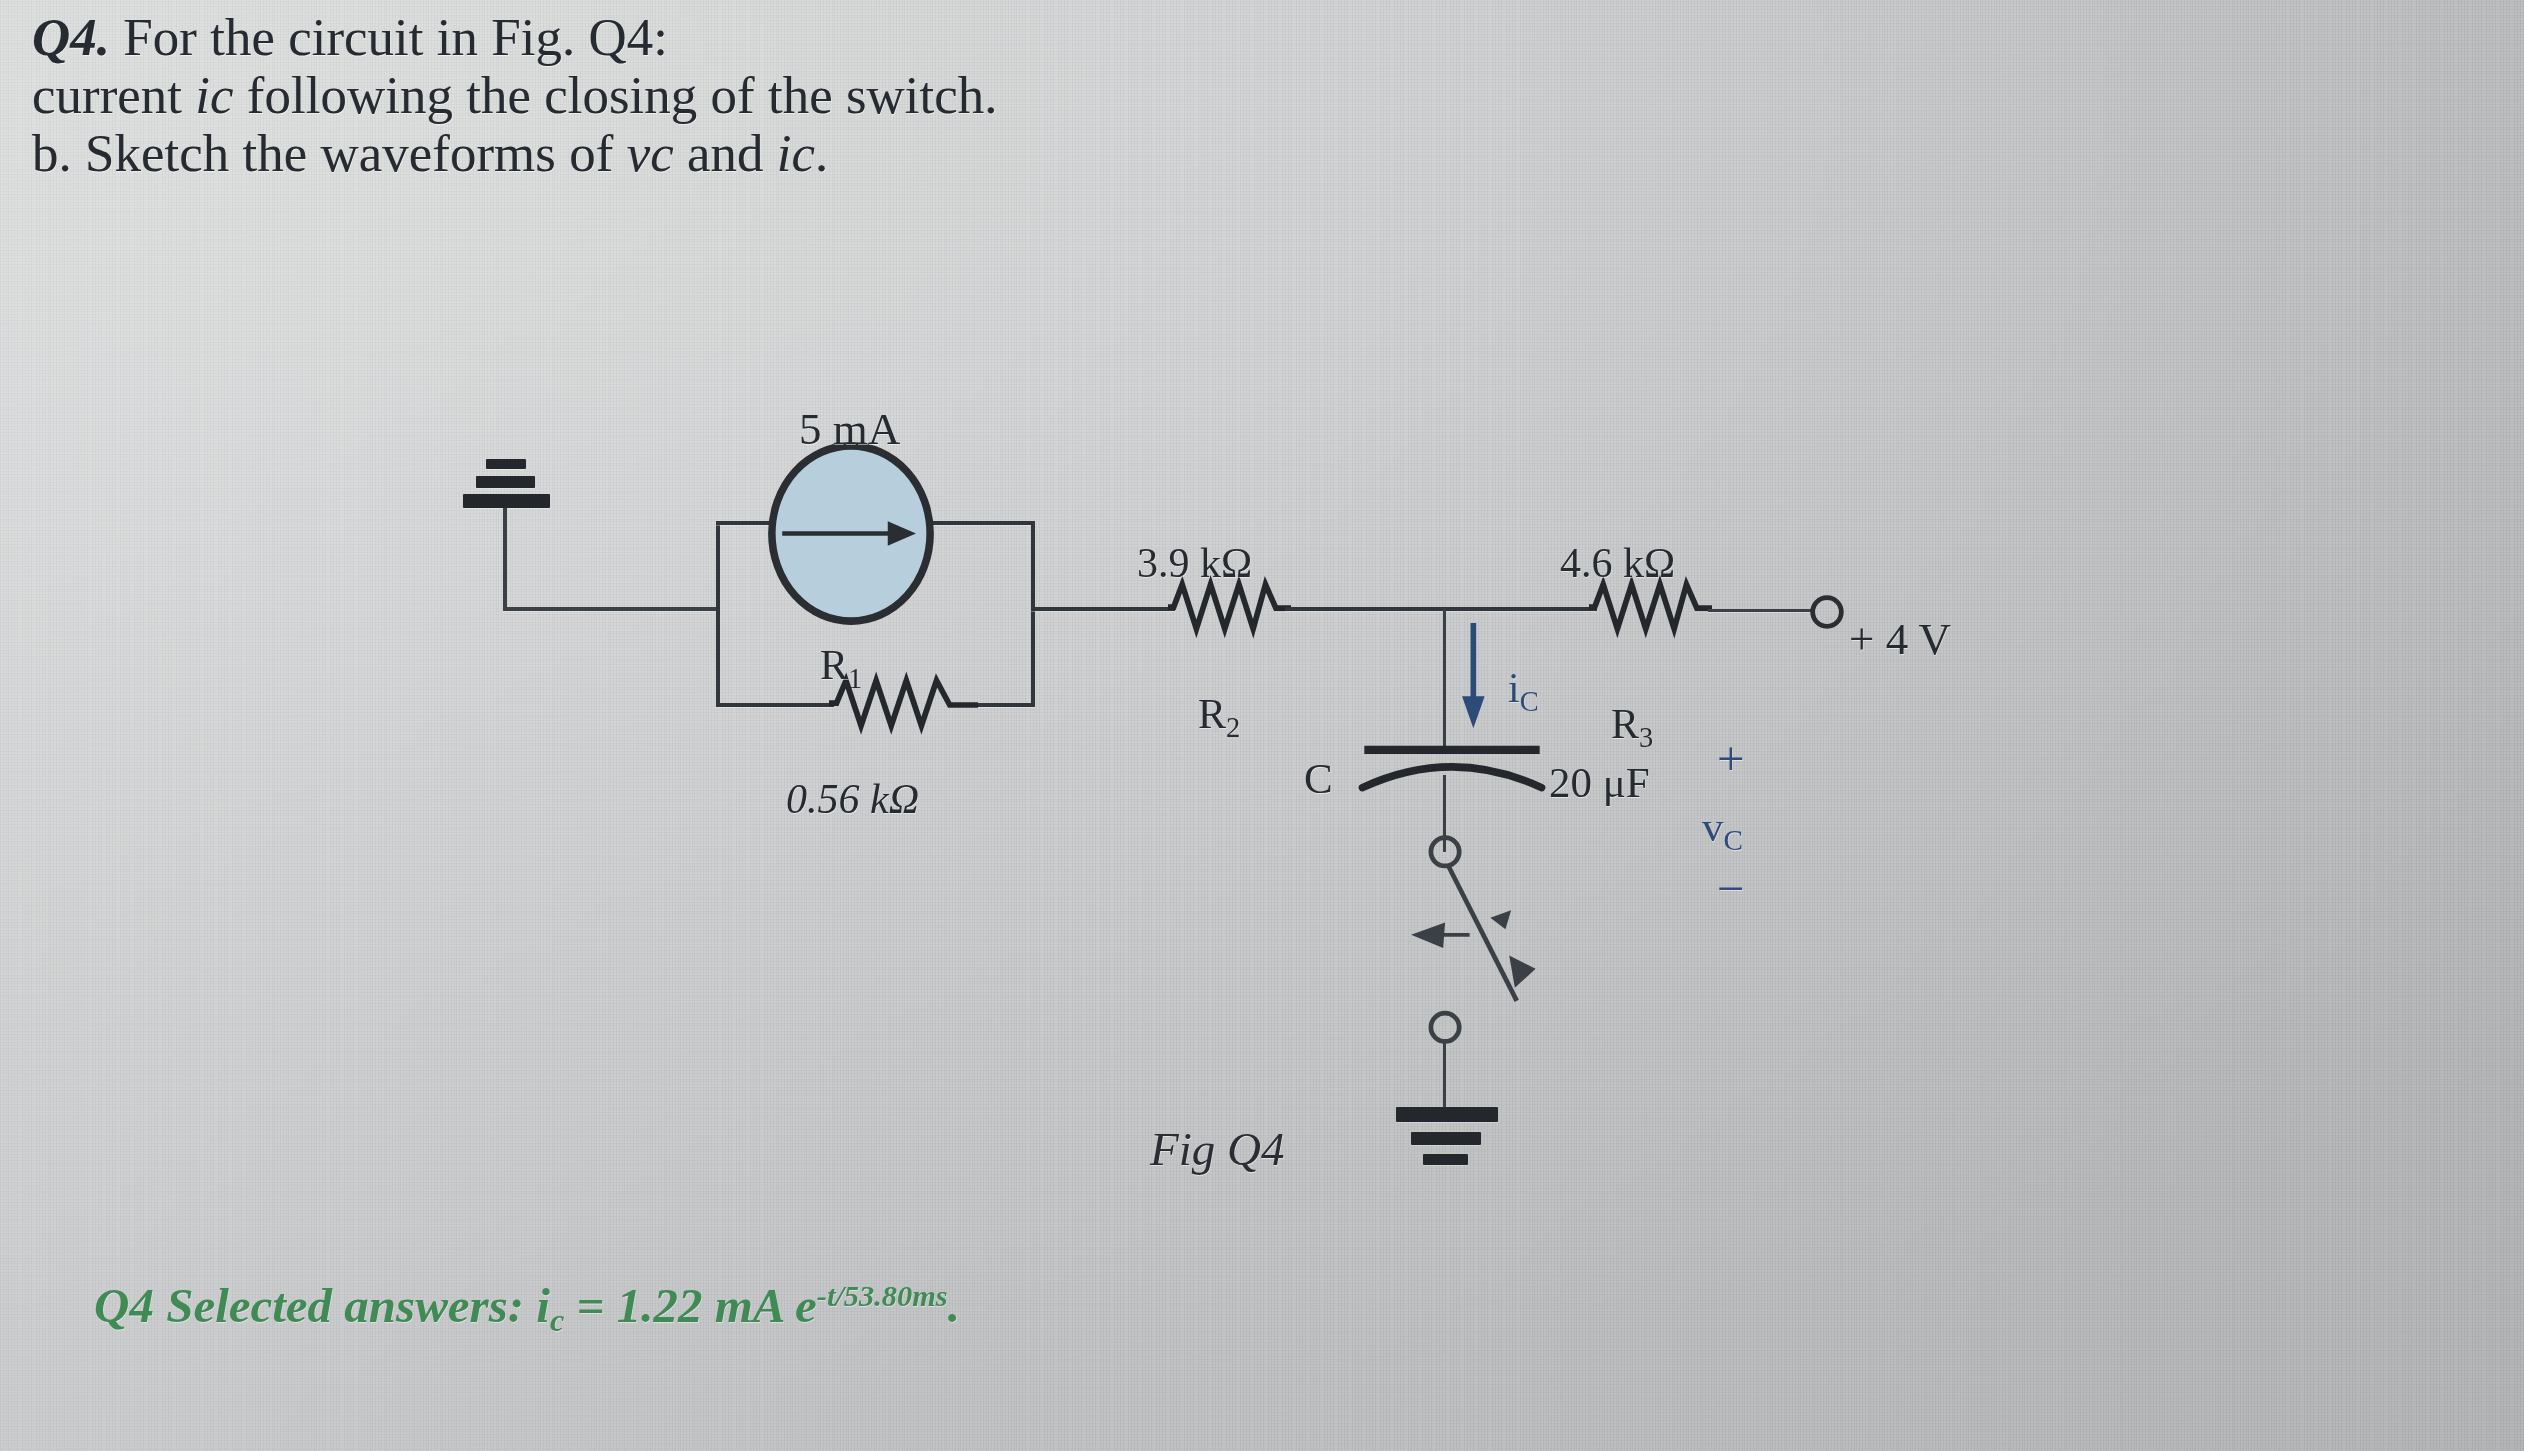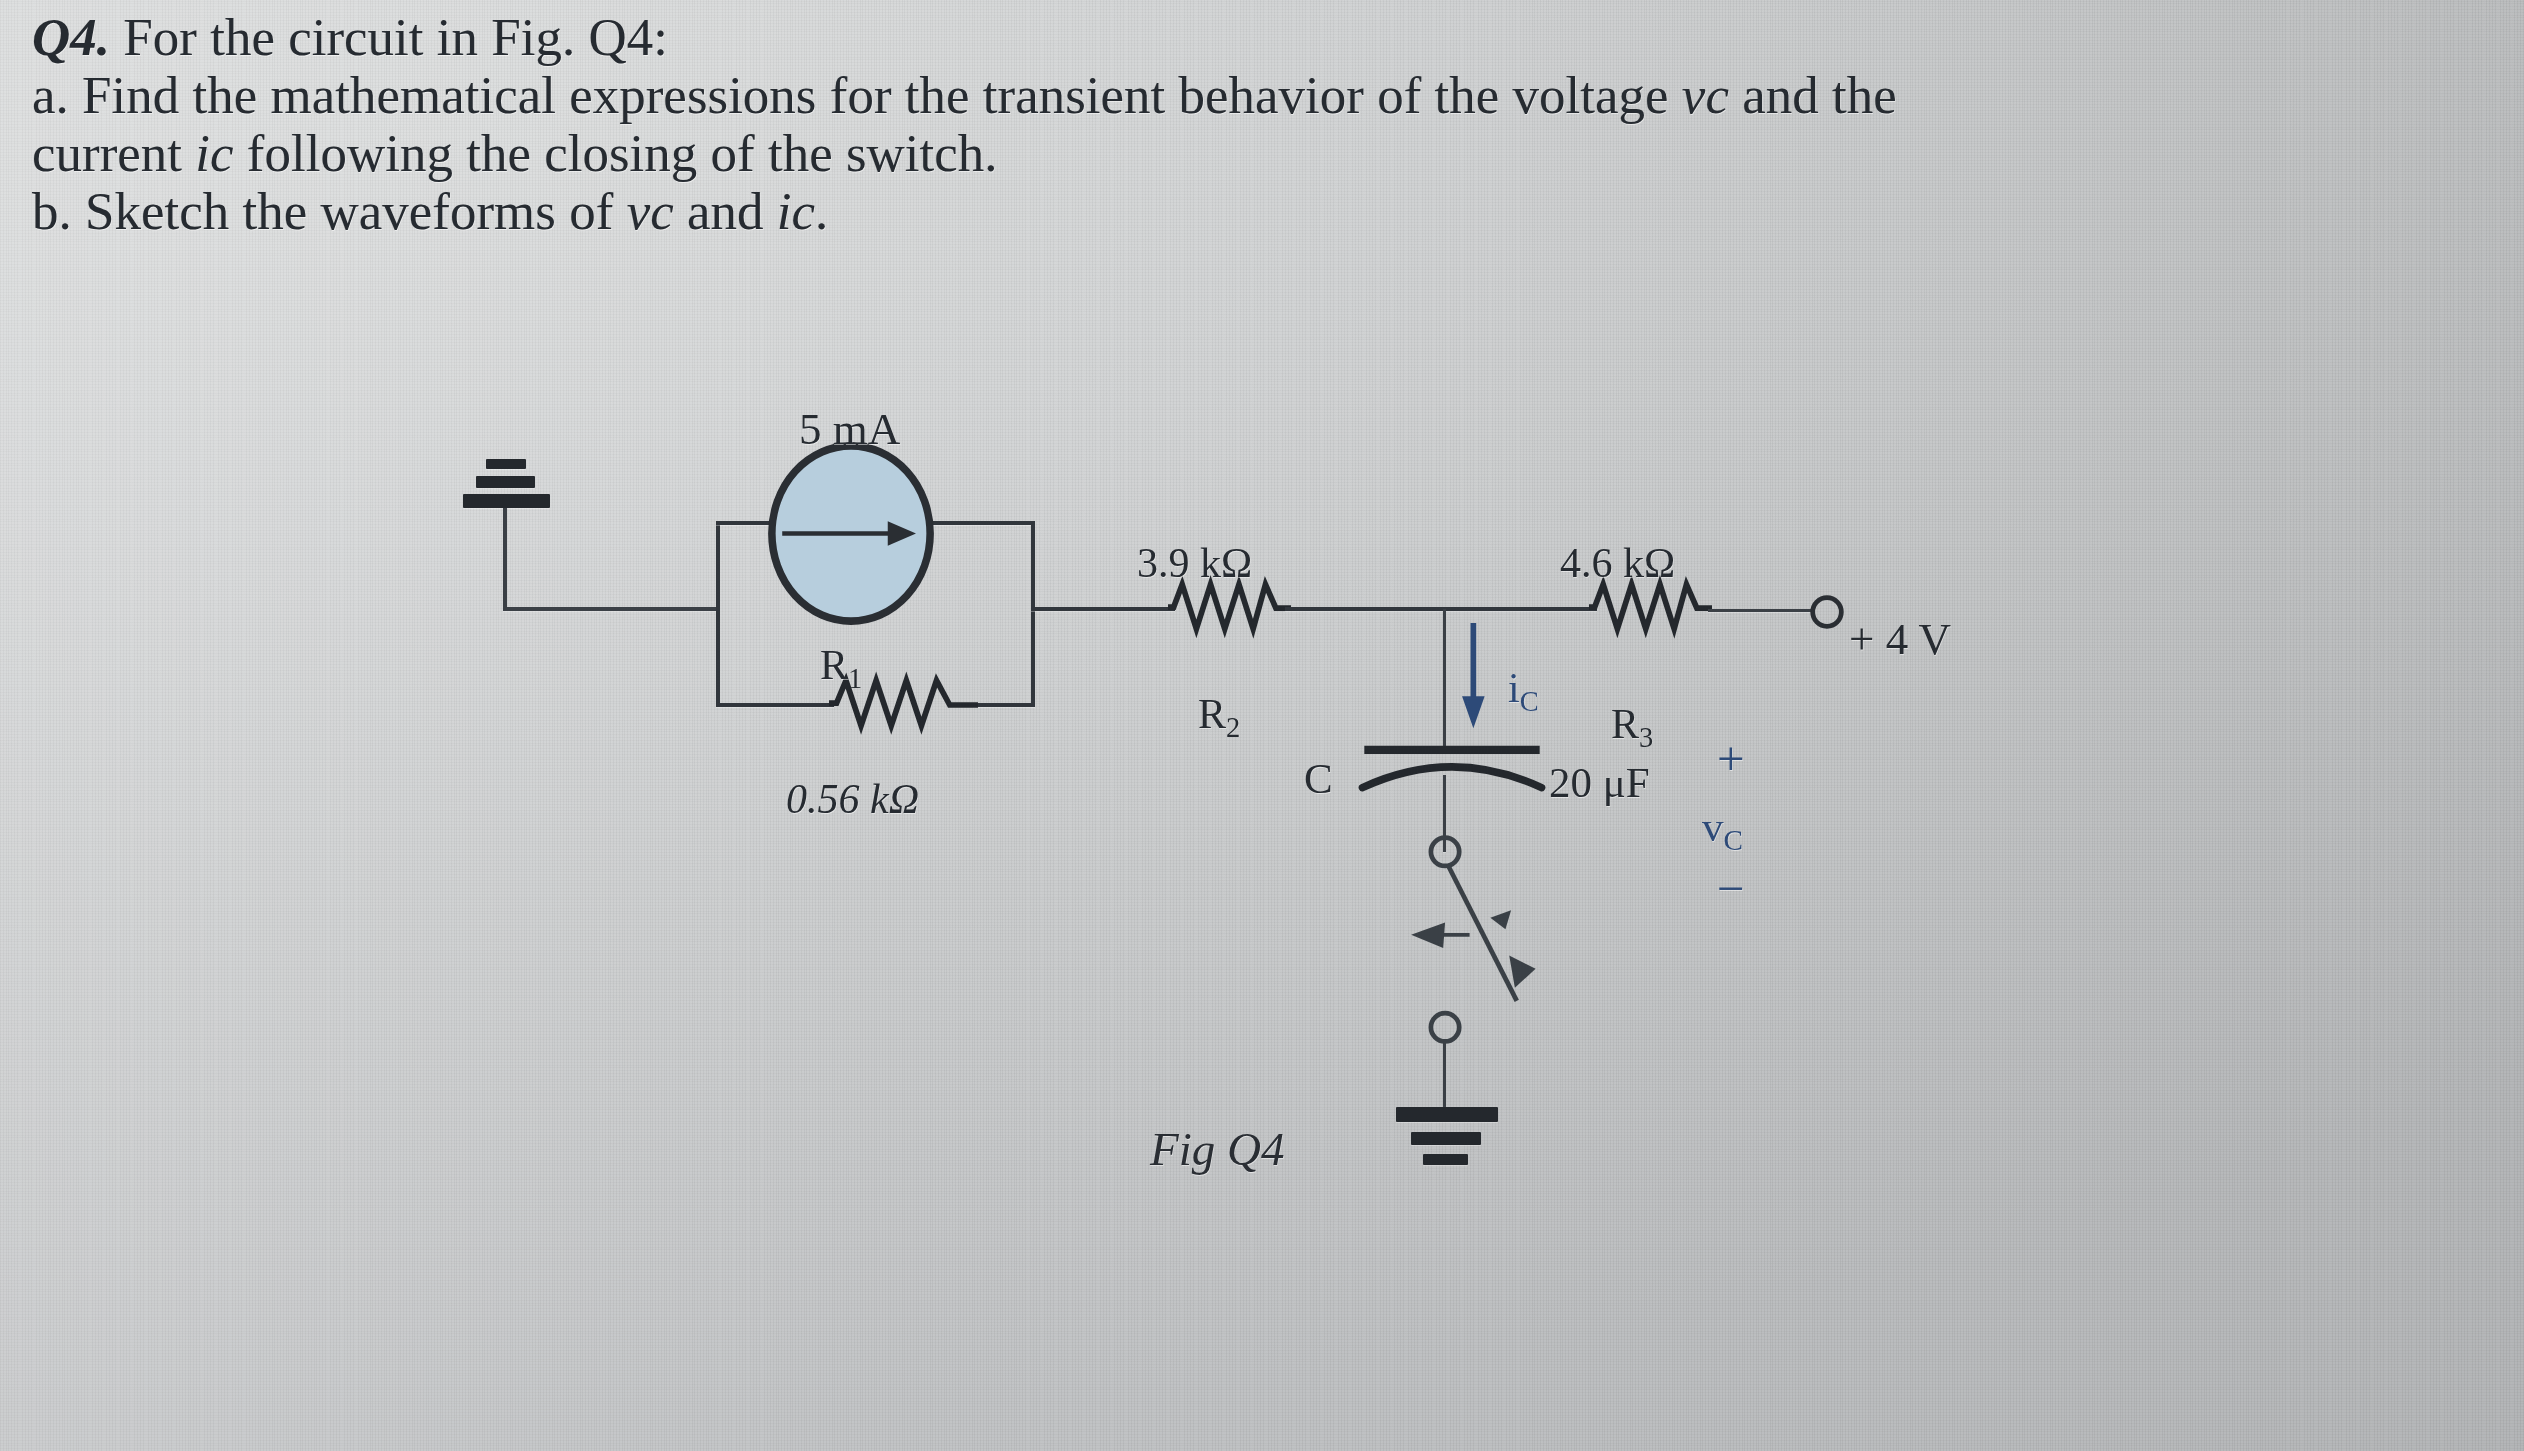--- a/index.html
+++ b/index.html
@@ -84,21 +84,20 @@
   #answer .sup { font-size: 0.62em; vertical-align: 0.52em; }
   #answer .subc { font-size: 0.66em; vertical-align: -0.28em; }
 </style>
 </head>
 <body>
 
 <div id="page">
 
   <div id="stmt">
     <span class="ln"><span class="bi">Q4.</span><span> For the circuit in Fig. Q4:</span></span>
-    <span class="ln"><span>a. Find the mathematical expressions for the transient behavior of the voltage </span><span class="it">vc</span><span> and the</span></span>
     <span class="ln"><span>current </span><span class="it">ic</span><span> following the closing of the switch.</span></span>
     <span class="ln"><span>b. Sketch the waveforms of </span><span class="it">vc</span><span> and </span><span class="it">ic</span><span>.</span></span>
   </div>
 
   <div>
     <div class="gbar" style="left:486px; top:459px; width:40px; height:10.4px;"></div>
     <div class="gbar" style="left:476px; top:476px; width:59px; height:12.3px;"></div>
     <div class="gbar" style="left:463px; top:494px; width:87px; height:14px;"></div>
   </div>
   <div class="wire wv wthin" style="left:503px; top:508px; height:102px;"></div>
@@ -181,15 +180,16 @@
 
   <div class="wire wv wthin" style="left:1443px; top:1043px; width:2.8px; height:74px;"></div>
   <div>
     <div class="gbar" style="left:1396px; top:1107px; width:102px; height:15px;"></div>
     <div class="gbar" style="left:1411px; top:1132px; width:70px; height:13.2px;"></div>
     <div class="gbar" style="left:1423px; top:1154px; width:45px; height:11.3px;"></div>
   </div>
 
   <div id="caption">Fig Q4</div>
 
+  <div id="answer"><span>Q4 Selected answers: </span><span>i</span><span class="subc">c</span><span> = 1.22 mA e</span><span class="sup">-t/53.80ms</span><span>.</span></div>
 
 </div>
 
 
 </body></html>

